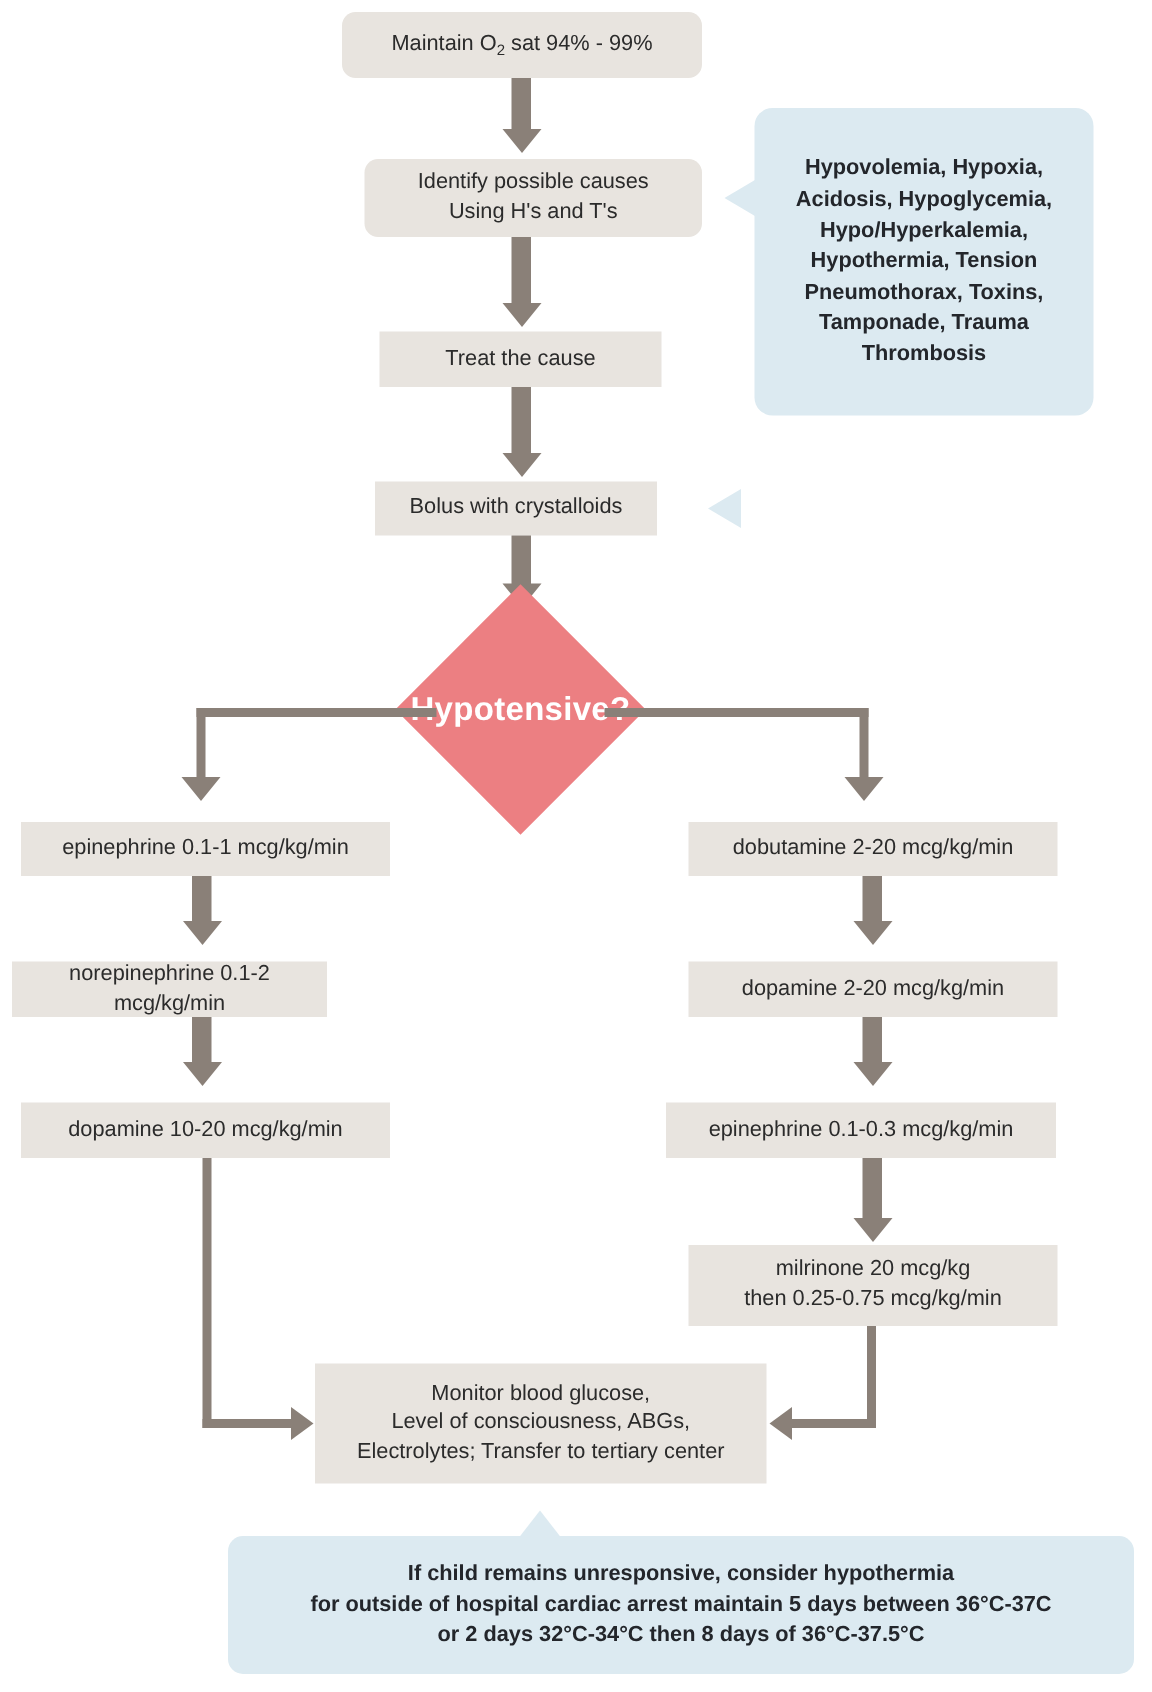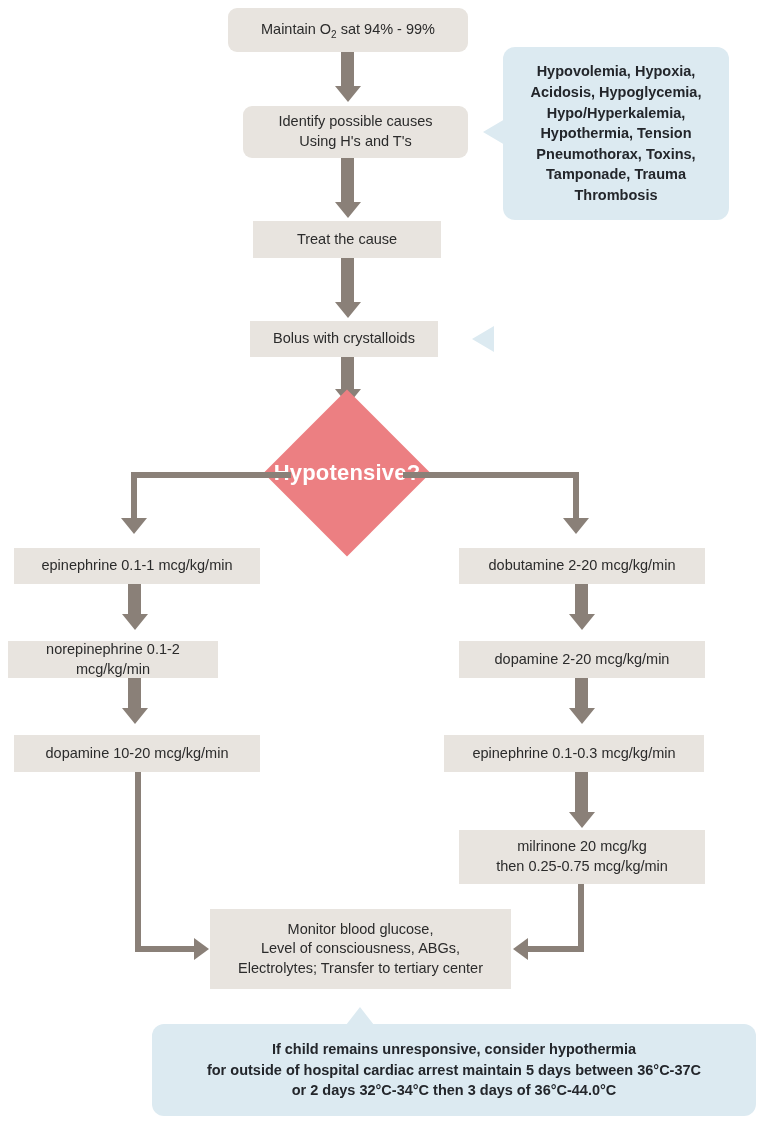--- a/index.html
+++ b/index.html
@@ -132,21 +132,21 @@
 
   <div class="vline" style="left:341px; top:52px; width:13px; height:34px;"></div>
   <div class="arrow-down" style="left:335px; top:86px;"></div>
 
   <div class="node rounded" style="left:243px; top:106px; width:225px; height:52px; flex-direction:column;">
     <span>Identify possible causes</span>
     <span>Using H's and T's</span>
   </div>
 
   <div class="tail left" style="left:483px; top:119px;"></div>
-  <div class="callout" style="left:503px; top:47px; width:226px; height:173px; flex-direction:column;">
+  <div class="callout" style="left:503px; top:72px; width:226px; height:205px; flex-direction:column;">
     <span>Hypovolemia, Hypoxia,</span>
     <span>Acidosis, Hypoglycemia,</span>
     <span>Hypo/Hyperkalemia,</span>
     <span>Hypothermia, Tension</span>
     <span>Pneumothorax, Toxins,</span>
     <span>Tamponade, Trauma</span>
     <span>Thrombosis</span>
   </div>
 
   <div class="vline" style="left:341px; top:158px; width:13px; height:44px;"></div>
@@ -231,19 +231,19 @@
   <div class="hline" style="left:528px; top:946px; width:56px; height:6px;"></div>
   <div class="arrow-left" style="left:513px; top:938px;"></div>
 
   <div class="node" style="left:210px; top:909px; width:301px; height:80px; flex-direction:column;">
     <span>Monitor blood glucose,</span>
     <span>Level of consciousness, ABGs,</span>
     <span>Electrolytes; Transfer to tertiary center</span>
   </div>
 
   <div class="tail up" style="left:346px; top:1007px;"></div>
-  <div class="callout" style="left:152px; top:1024px; width:604px; height:92px; flex-direction:column;">
+  <div class="callout" style="left:152px; top:1024px; width:604px; height:92px; flex-direction:column;border-radius:10px;">
     <span>If child remains unresponsive, consider hypothermia</span>
     <span>for outside of hospital cardiac arrest maintain 5 days between 36°C-37C</span>
-    <span>or 2 days 32°C-34°C then 3 days of 36°C-44.0°C</span>
+    <span>or 2 days 32°C-34°C then 8 days of 36°C-37.5°C</span>
   </div>
 
 </div>
 
 </body></html>

